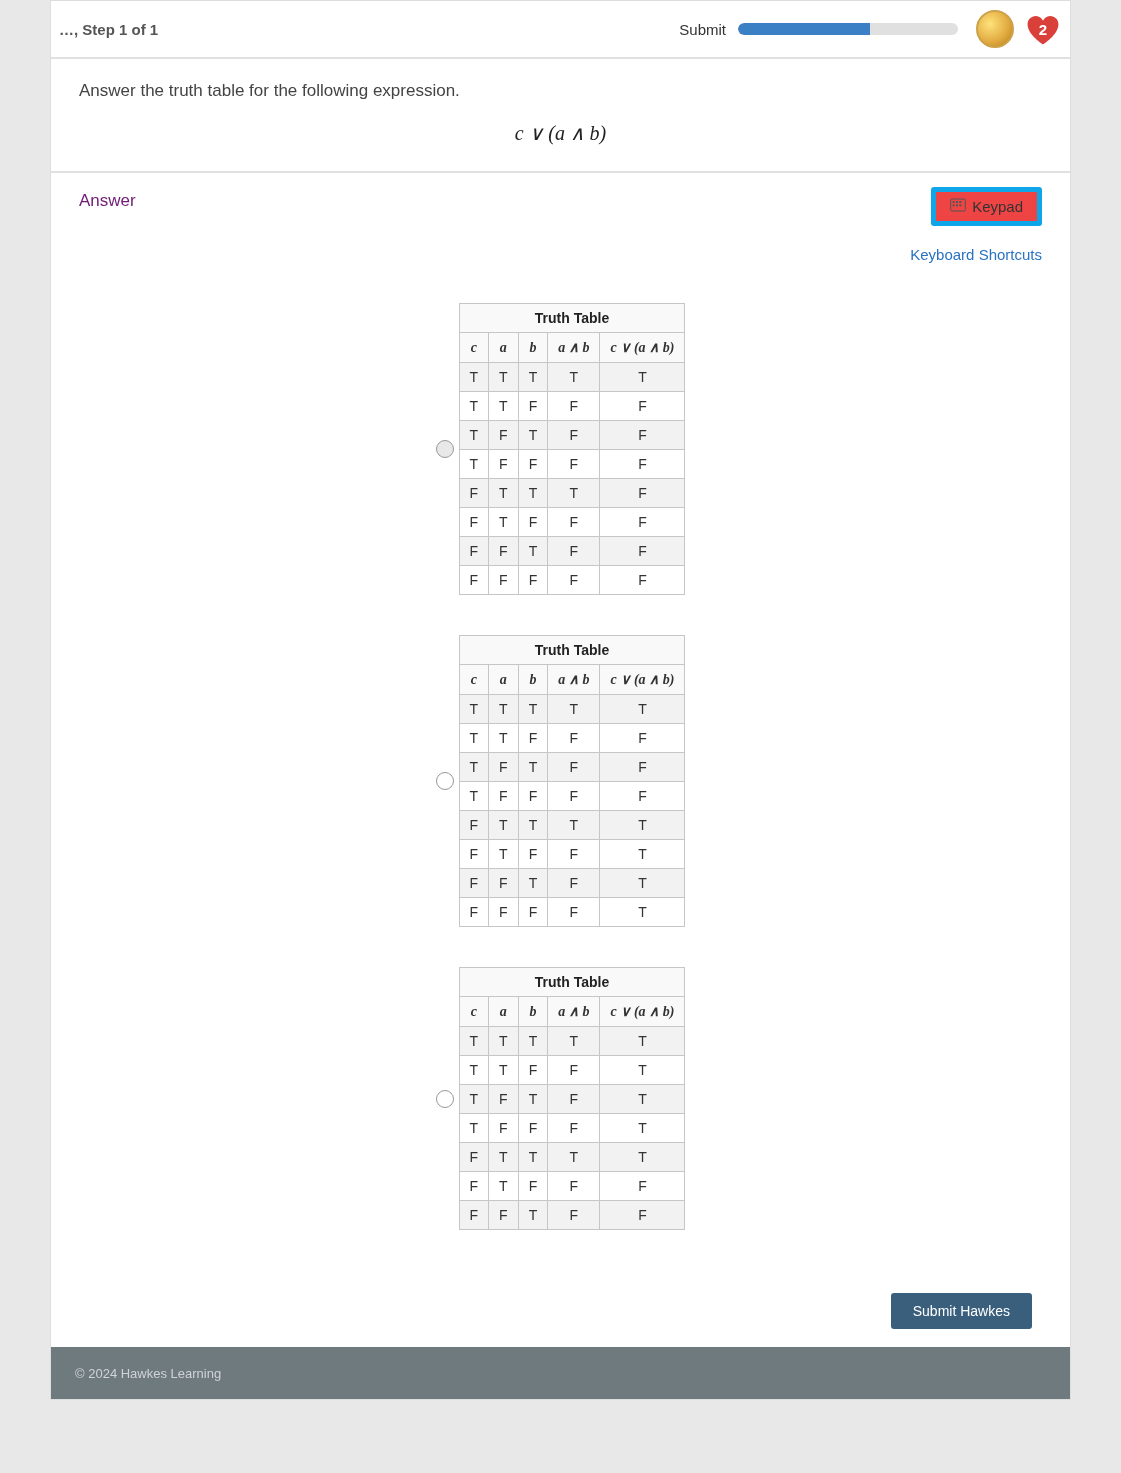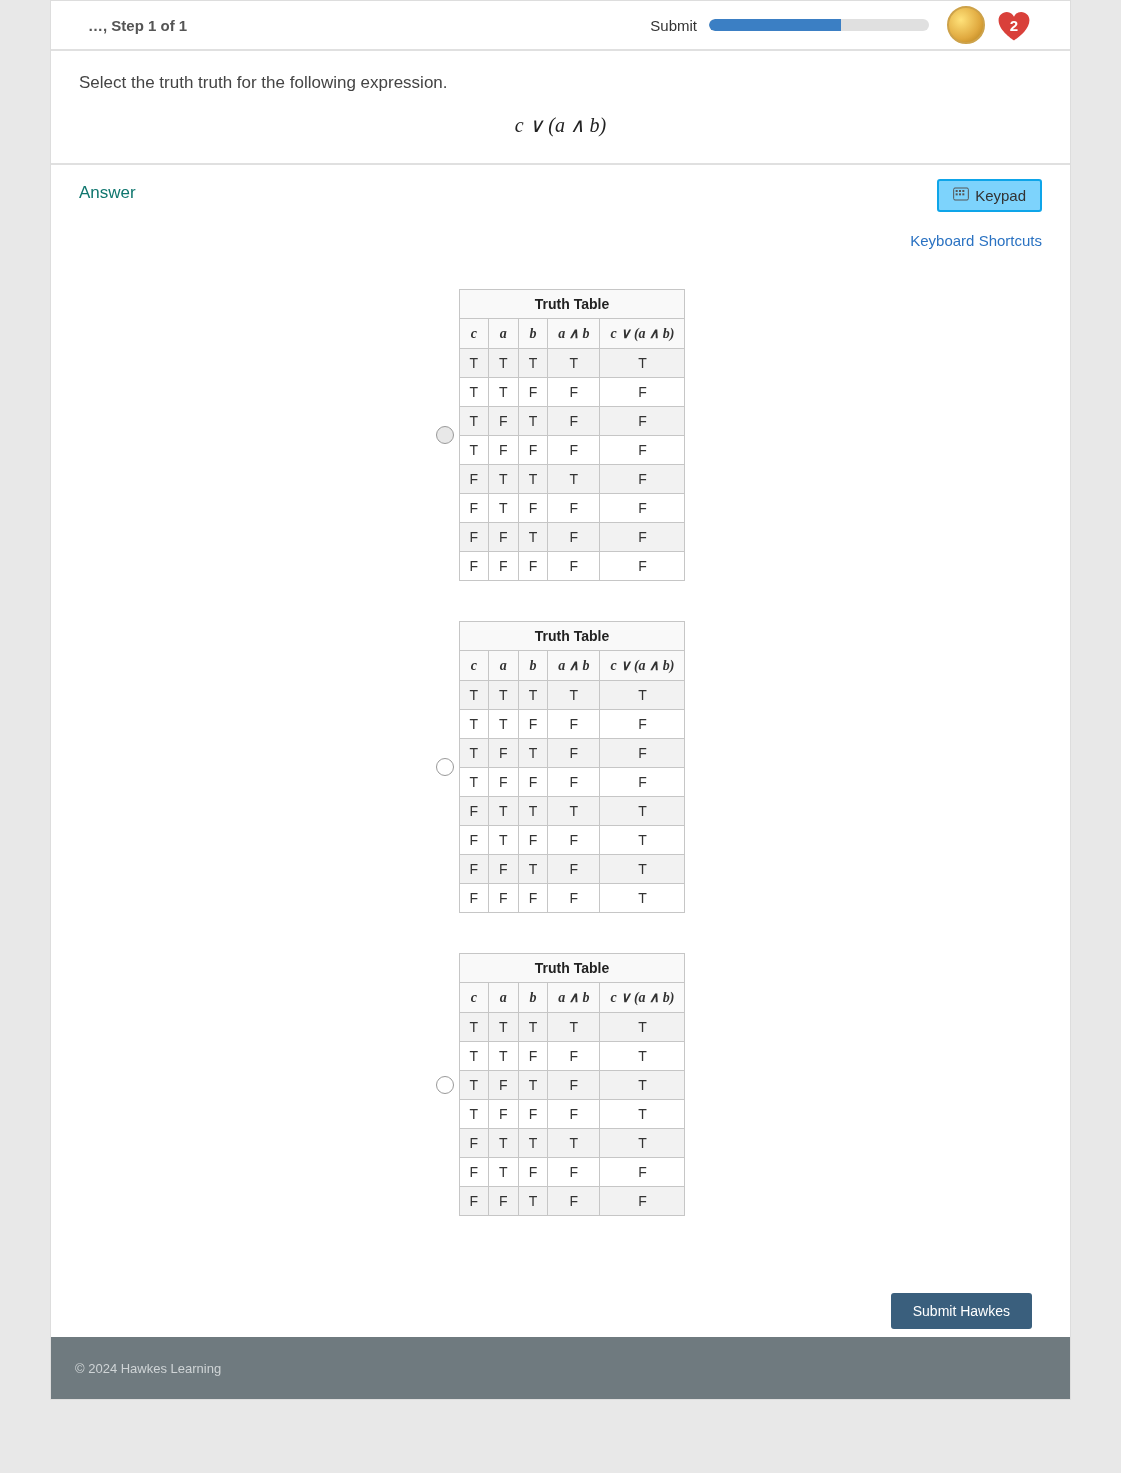--- a/index.html
+++ b/index.html
@@ -13,22 +13,22 @@
   .outer {
     background: #fff;
     margin: 0 50px;
     border: 1px solid #ddd;
     min-height: 1400px;
     position: relative;
   }
   .topbar {
     display: flex;
     align-items: center;
-    padding: 0 37px;
-    height: 50px;
+    padding: 0 8px;
+    height: 58px;
     border-bottom: 2px solid #e0e0e0;
   }
   .step-label {
     color: #555;
     font-size: 15px;
     font-weight: 600;
     flex: 0 0 auto;
     white-space: nowrap;
     overflow: hidden;
     text-overflow: clip;
@@ -90,35 +90,35 @@
     color: #222;
   }
   .answer-area {
     padding: 14px 28px 0 28px;
   }
   .answer-head {
     display:flex;
     align-items:flex-start;
   }
   .answer-label {
-    color: #0f766e;
+    color: #701a75;
     font-size: 17px;
     font-weight: 400;
     padding-top: 4px;
   }
   .tools {
     margin-left:auto;
     text-align:right;
   }
   .keypad-btn {
     display:inline-flex;
     align-items:center;
     gap:6px;
-    border:2px solid #0ea5e9;
-    background:#7dd3fc;
+    border:5px solid #0ea5e9;
+    background:#ef4444;
     padding:6px 14px;
     font-size:15px;
     color:#333;
     border-radius:3px;
     cursor:pointer;
   }
   .keypad-btn svg { width:16px; height:14px; }
   .kshort {
     color:#2a72c2;
     font-size:15px;
@@ -170,21 +170,21 @@
   }
   table.truth tbody tr:nth-child(odd) td {
     background:#f2f2f2;
   }
   table.truth tbody tr:nth-child(even) td {
     background:#fff;
   }
   .footer-bar {
     position:absolute;
     bottom:0; left:0; right:0;
-    height:62px;
+    height:52px;
     background:#6f7a7f;
     display:flex;
     align-items:center;
     padding:0 24px;
     color:#cfd4d6;
     font-size:13px;
   }
   .submit-btn {
     position:absolute;
     right:38px;
@@ -211,21 +211,21 @@
     </div>
     <div class="coin"></div>
     <div class="heart">
       <svg viewBox="0 0 32 32">
           <path d="M16 29s-13-8-13-17c0-4 3-7 7-7 3 0 5 2 6 4 1-2 3-4 6-4 4 0 7 3 7 7 0 9-13 17-13 17z" fill="#d9403a"></path>
         </svg>
       <span class="heart-count">2</span>
     </div>
   </div>
 
-  <div class="question-row">Select the truth truth for the following expression.</div>
+  <div class="question-row">Answer the truth table for the following expression.</div>
   <div class="expr-row">c ∨ (a ∧ b)</div>
 
   <div class="answer-area">
     <div class="answer-head">
       <div class="answer-label">Answer</div>
       <div class="tools">
         <button class="keypad-btn">
           <span>
             <svg viewBox="0 0 24 20">
                 <rect x="1" y="1" width="22" height="18" rx="2" fill="none" stroke="#555" stroke-width="1.5"></rect>

